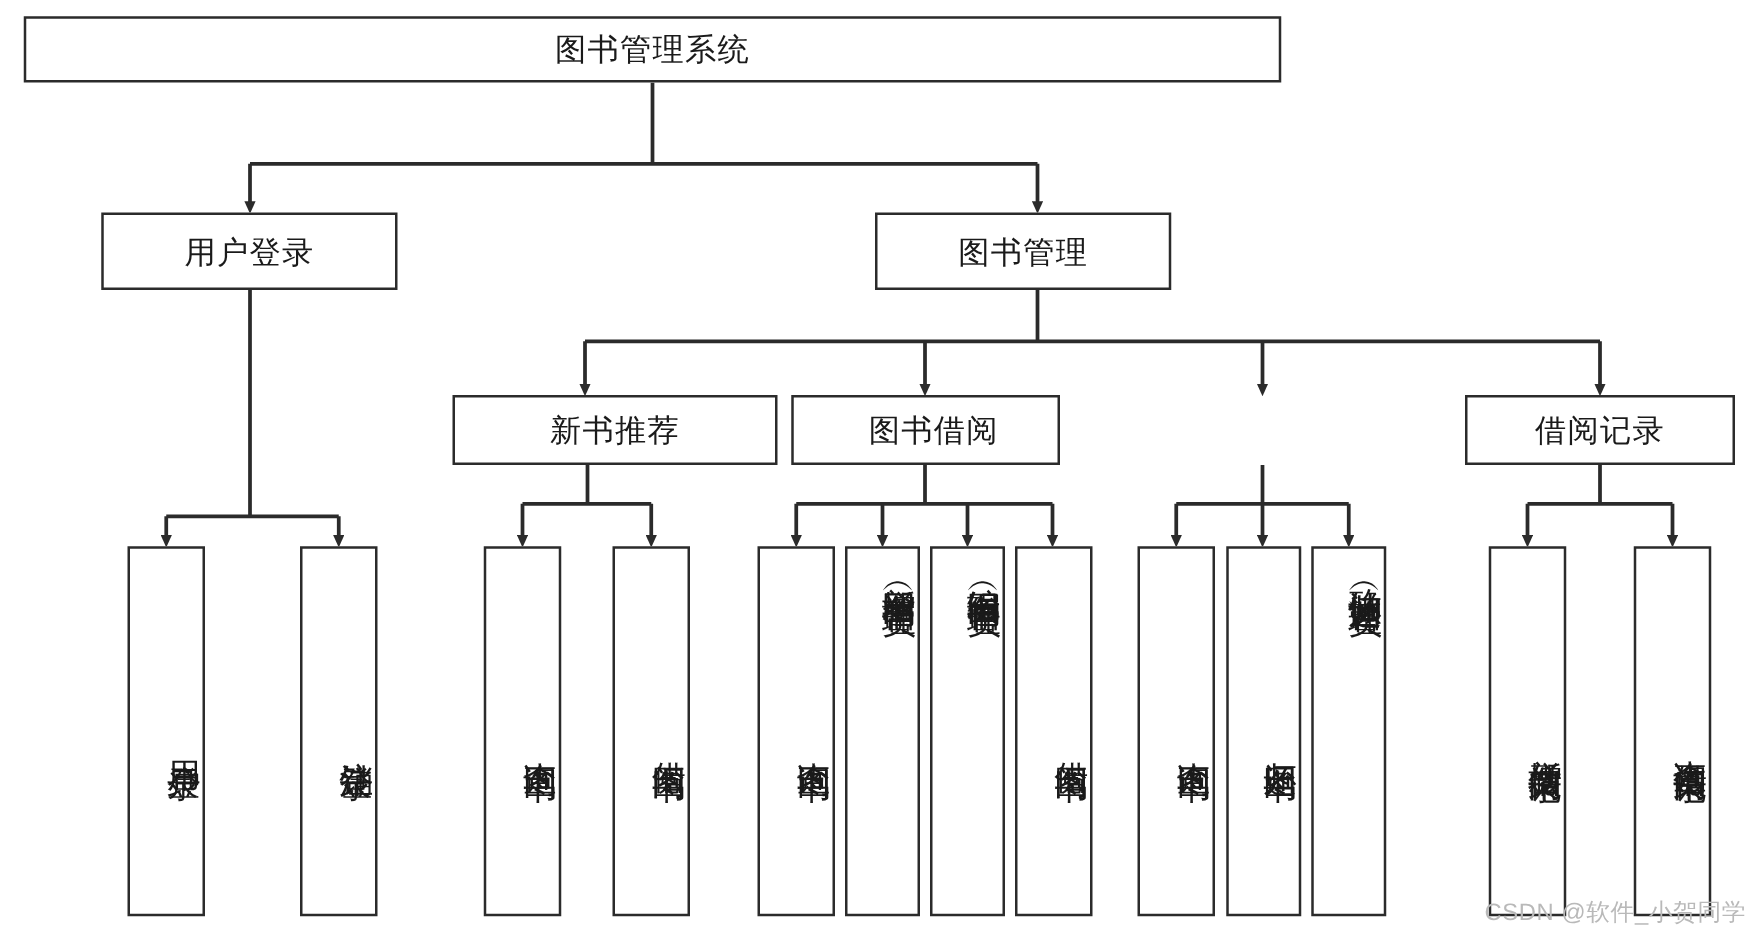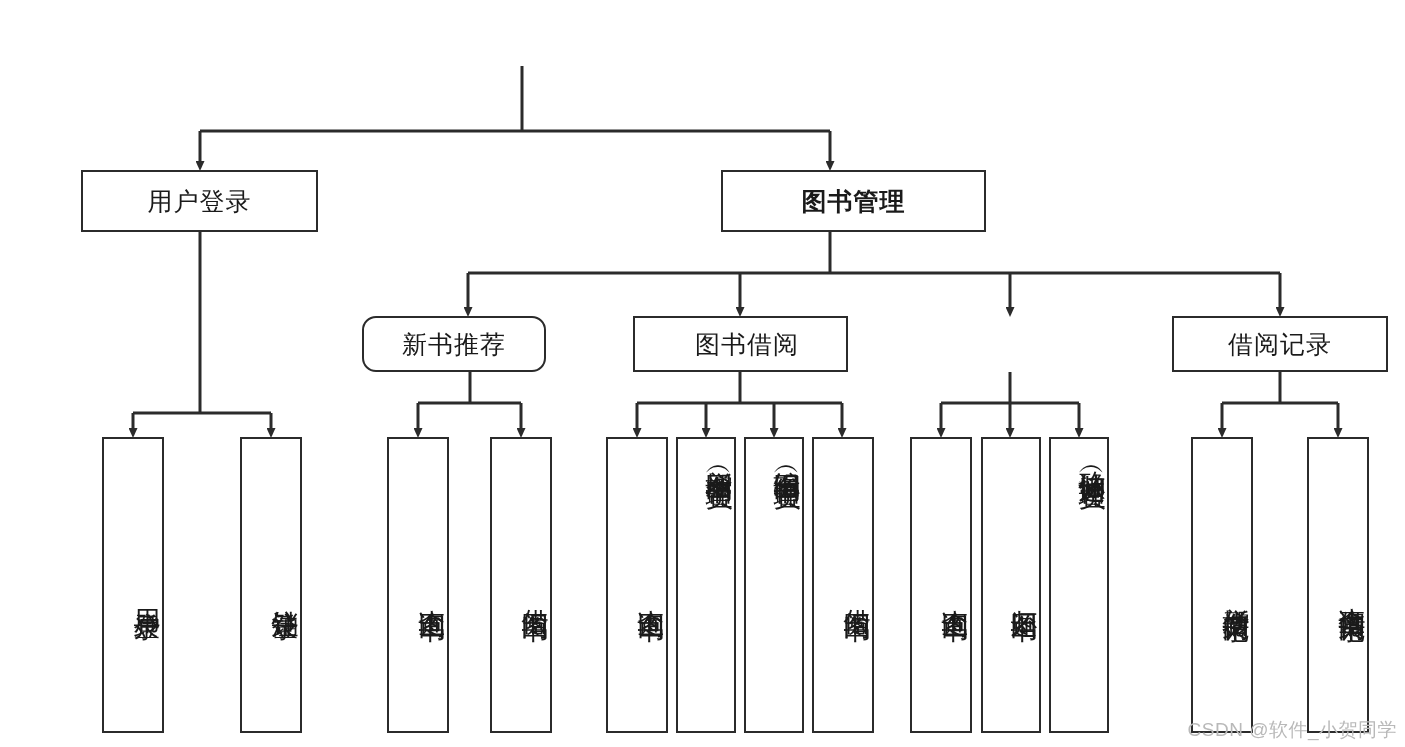--- a/index.html
+++ b/index.html
@@ -63,29 +63,32 @@
       <path d="M1010,403 L1010,429" marker-end="url(#ah)"></path>
       <path d="M1079,403 L1079,429" marker-end="url(#ah)"></path>
 
       <path d="M1280,372 L1280,403"></path>
       <path d="M1222,403 L1338,403"></path>
       <path d="M1222,403 L1222,429" marker-end="url(#ah)"></path>
       <path d="M1338,403 L1338,429" marker-end="url(#ah)"></path>
     </g>
   </svg>
 
+  <div class="node h" style="left:19px;top:13px;width:1006px;height:53px;">
+    <span>图书管理系统</span>
+  </div>
 
   <div class="node h" style="left:81px;top:170px;width:237px;height:62px;">
     <span>用户登录</span>
   </div>
-  <div class="node h" style="left:721px;top:170px;width:265px;height:62px;font-weight:bold;">
+  <div class="node h" style="left:700px;top:170px;width:237px;height:62px;">
     <span>图书管理</span>
   </div>
 
-  <div class="node h" style="left:362px;top:316px;width:184px;height:56px;border-radius:14px;">
+  <div class="node h" style="left:362px;top:316px;width:260px;height:56px;">
     <span>新书推荐</span>
   </div>
   <div class="node h" style="left:633px;top:316px;width:215px;height:56px;padding-left:13px;">
     <span>图书借阅</span>
   </div>
   <div class="node h" style="left:1172px;top:316px;width:216px;height:56px;">
     <span>借阅记录</span>
   </div>
 
   <div class="node v" style="left:102px;top:437px;width:62px;height:296px;">

